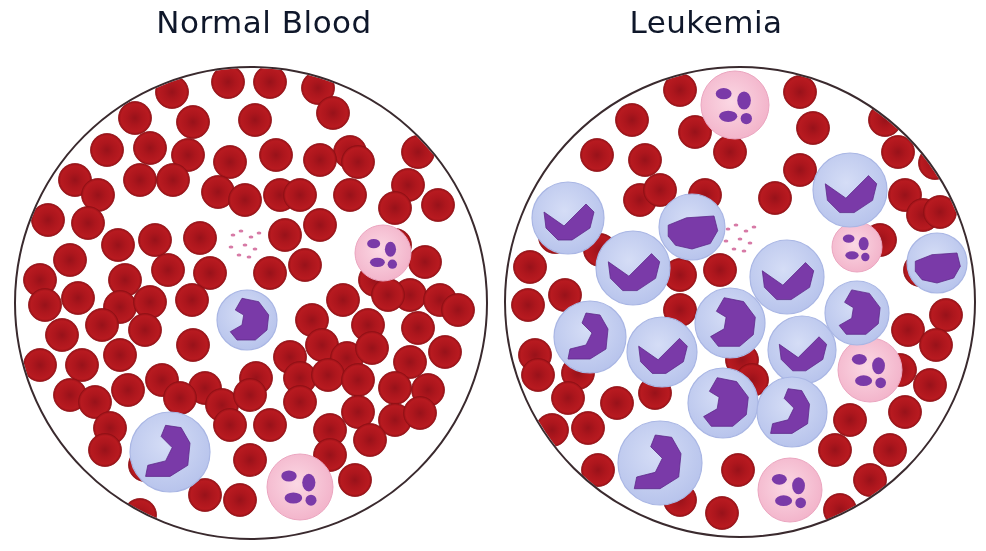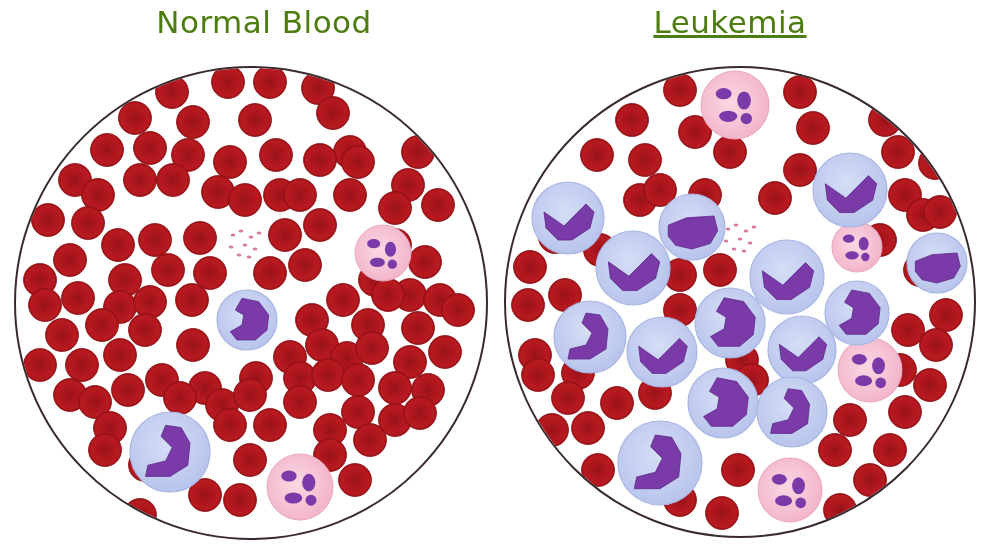--- a/index.html
+++ b/index.html
@@ -1,19 +1,19 @@
 <!DOCTYPE html>
 <html><head>
 <meta charset="utf-8">
 <style>
   html, body { margin: 0; padding: 0; background: #ffffff; }
   body { width: 986px; height: 551px; position: relative; overflow: hidden; font-family: "DejaVu Sans", sans-serif; }
-  .title { position: absolute; top: 4px; font-size: 31px; color: #4d7c0f; letter-spacing: 0.5px; text-align: center; width: 300px; }
+  .title { position: absolute; top: 4px; font-size: 31px; color: #0f172a; letter-spacing: 0.5px; text-align: center; width: 300px; }
   #title-left { left: 114px; }
-  #title-right { left: 580px; text-decoration: underline; }
+  #title-right { left: 556px; }
   svg#scene { position: absolute; left: 0; top: 0; }
 </style>
 </head>
 <body>
 
 <div class="title" id="title-left">Normal Blood</div>
 <div class="title" id="title-right">Leukemia</div>
 
 <svg id="scene" width="986" height="551" viewBox="0 0 986 551">
   <defs>

